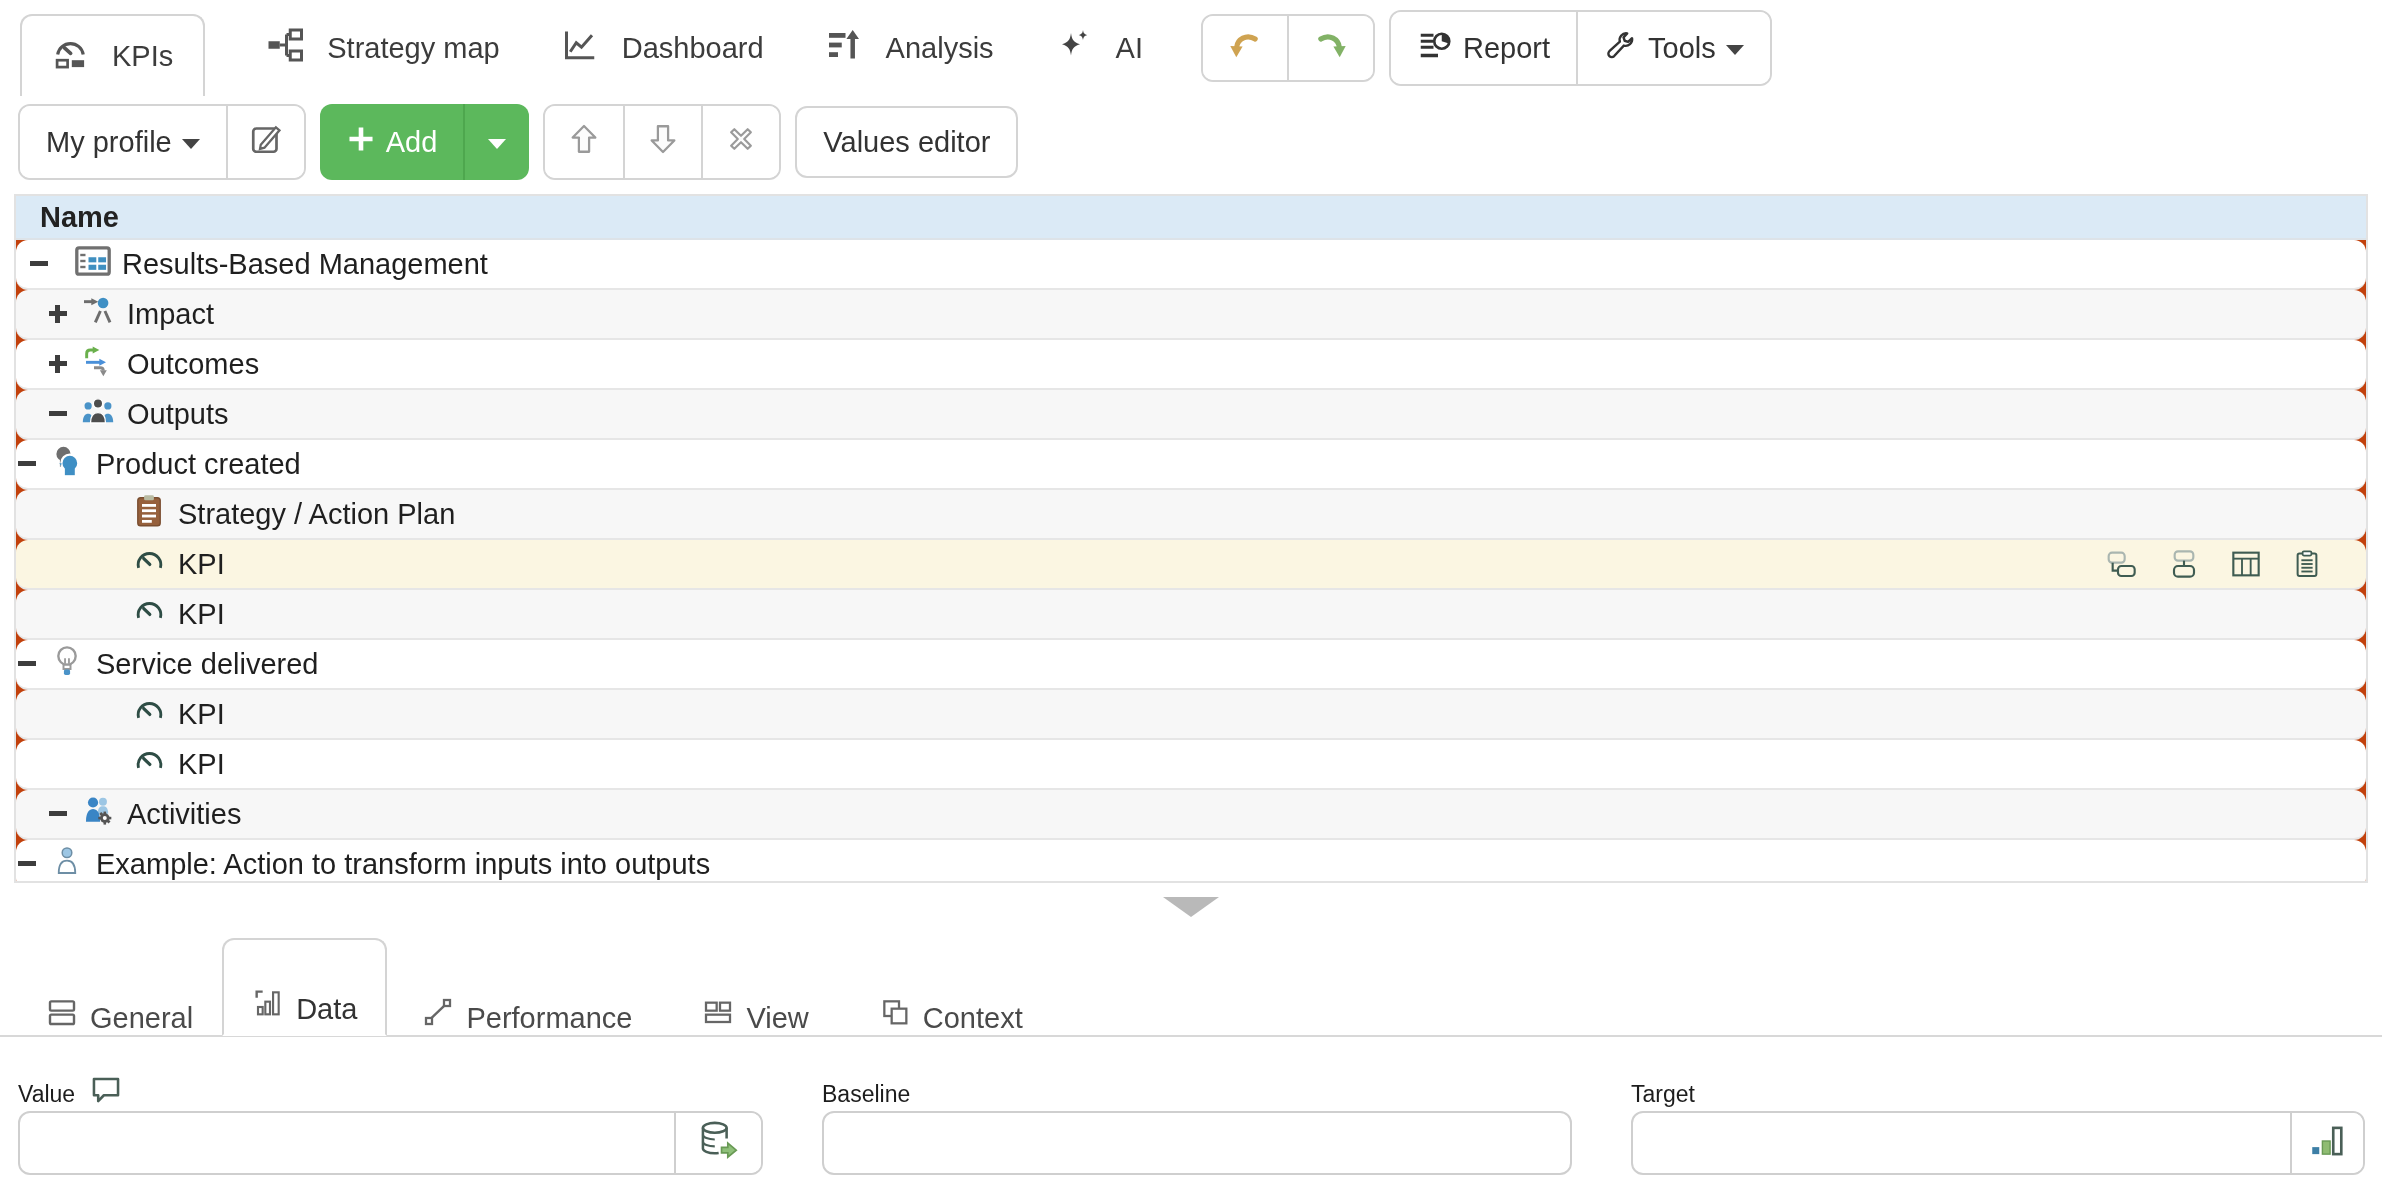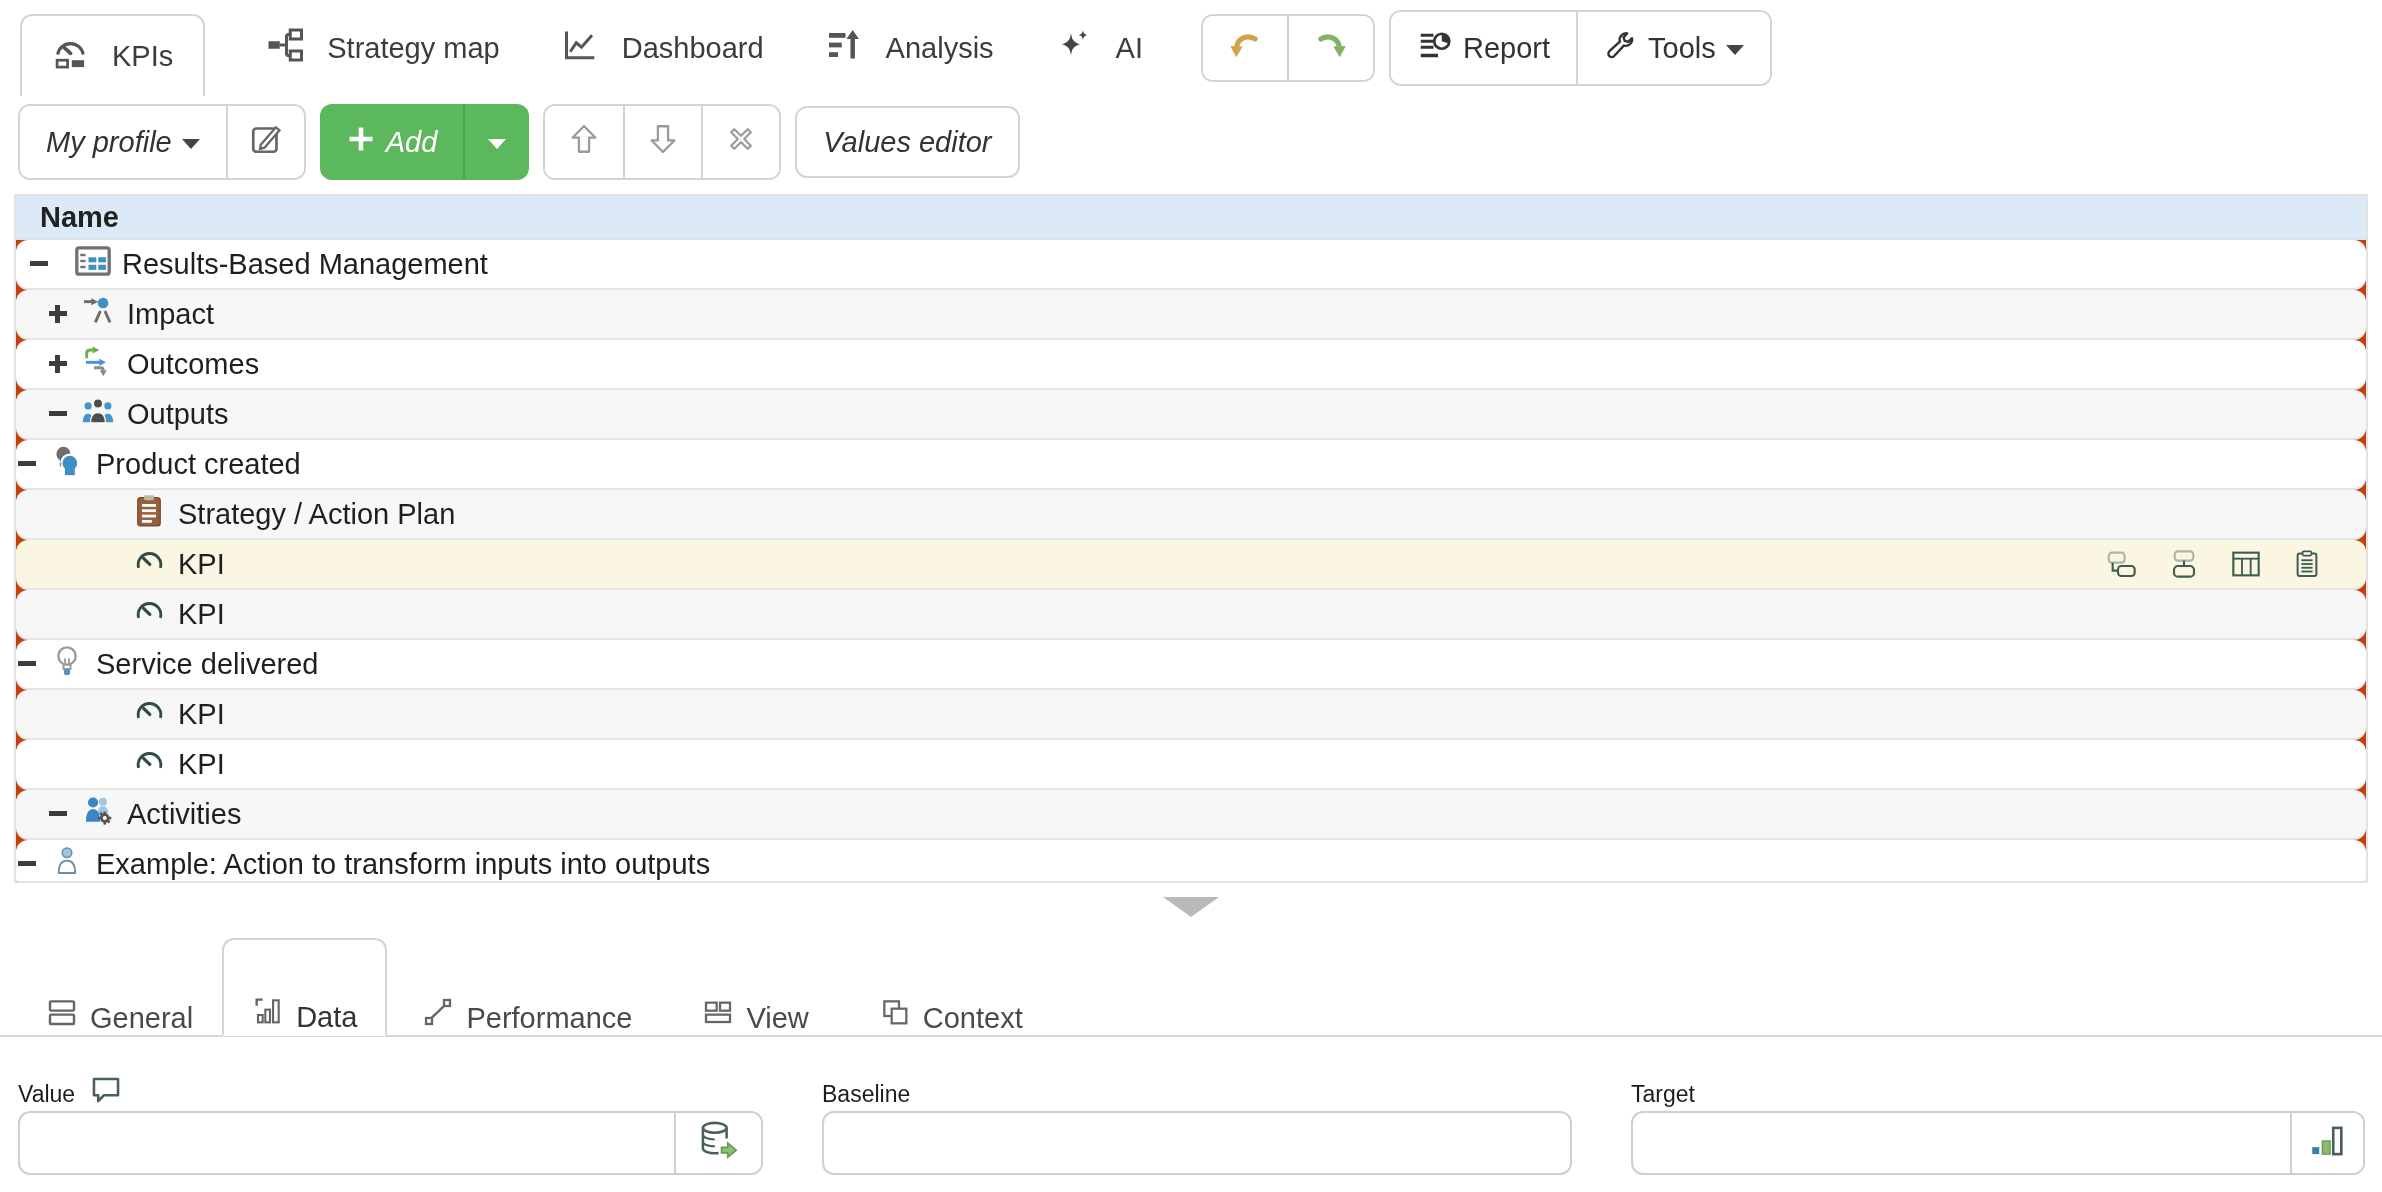--- a/index.html
+++ b/index.html
@@ -21,21 +21,21 @@
     font-size: 29px; color: #333; padding: 0 26px; height: 72px; cursor: pointer; }
   .btn.lone { border: 2px solid #d4d4d4; border-radius: 12px; height: 76px; }
   .grp-undo { height: 68px; }
   .grp-undo .btn { height: 64px; padding: 0 24px; }
   .grp-report { margin-left: 14px; height: 76px; }
   .caret { width: 0; height: 0; border-left: 9px solid transparent; border-right: 9px solid transparent;
     border-top: 10px solid #444; margin-top: 4px; }
 
   
   .toolbar { height: 92px; display: flex; align-items: center; padding-left: 18px; gap: 14px; }
-  .toolbar .btn { height: 72px; font-style: italic; }
+  .toolbar .btn { height: 72px; }
   .grp-add { border: none; border-radius: 12px; }
   .grp-add .btn { background: #5cb85c; color: #fff; border-left: none; height: 76px; }
   .grp-add .btn + .btn { border-left: 2px solid #4ea74e; }
   .grp-add .caret { border-top-color: #fff; }
   .icon-btn { width: 78px; justify-content: center; padding: 0; }
 
   
   .tree { margin: 6px 14px 0 14px; border: 2px solid #e2e2e2; height: 689px; overflow: hidden; background:#c2410c; }
   .tree-header { height: 44px; background: #dbeaf6; border-bottom: 2px solid #dde3e8;
     display: flex; align-items: center; padding-left: 24px; font-size: 29px; font-weight: bold; color: #222; }
@@ -55,21 +55,21 @@
   .row-actions { margin-left: auto; padding-right: 44px; display: flex; align-items: center; gap: 30px; }
   .row-actions .act { display: inline-flex; cursor: pointer; }
 
   
   .collapse-handle { margin: 14px auto 0 auto; width: 0; height: 0; cursor: pointer;
     border-left: 28px solid transparent; border-right: 28px solid transparent; border-top: 20px solid #b9b9b9; }
   .tabs2 { margin-top: 20px; height: 100px; border-bottom: 2px solid #d8d8d8;
     display: flex; align-items: center; padding-left: 46px; }
   .tab2 { display: flex; align-items: flex-end; gap: 12px; font-size: 29px; color: #4a4a4a; height: 100%; cursor: default; }
   .tab2.active { border: 2px solid #d4d4d4; border-bottom: 2px solid #fff; margin-bottom: -2px;
-    border-radius: 12px 12px 0 0; background: #fff; padding: 0 28px; color: #333; }
+    border-radius: 12px 12px 0 0; background: #fff; padding: 8px 28px; color: #333; }
   .m-gen { } .m-data { margin-left: 29px; } .m-perf { margin-left: 35px; }
   .m-view { margin-left: 70px; } .m-ctx { margin-left: 70px; }
 
   
   .form { display: flex; gap: 59px; padding: 40px 17px 0 18px; }
   .fcol1 { width: 745px; flex: none; } .fcol2 { width: 750px; flex: none; } .fcol3 { flex: 1; }
   .flabel { font-size: 23px; color: #1d1d1d; display: flex; align-items: center; gap: 14px; height: 34px; }
   .igroup { height: 64px; border: 2px solid #cfcfcf; border-radius: 12px; background: #fff;
     display: flex; align-items: stretch; overflow: hidden; }
   .igroup input { flex: 1; border: none; outline: none; font-family: inherit; font-size: 28px; padding: 0 18px; background: transparent; }

